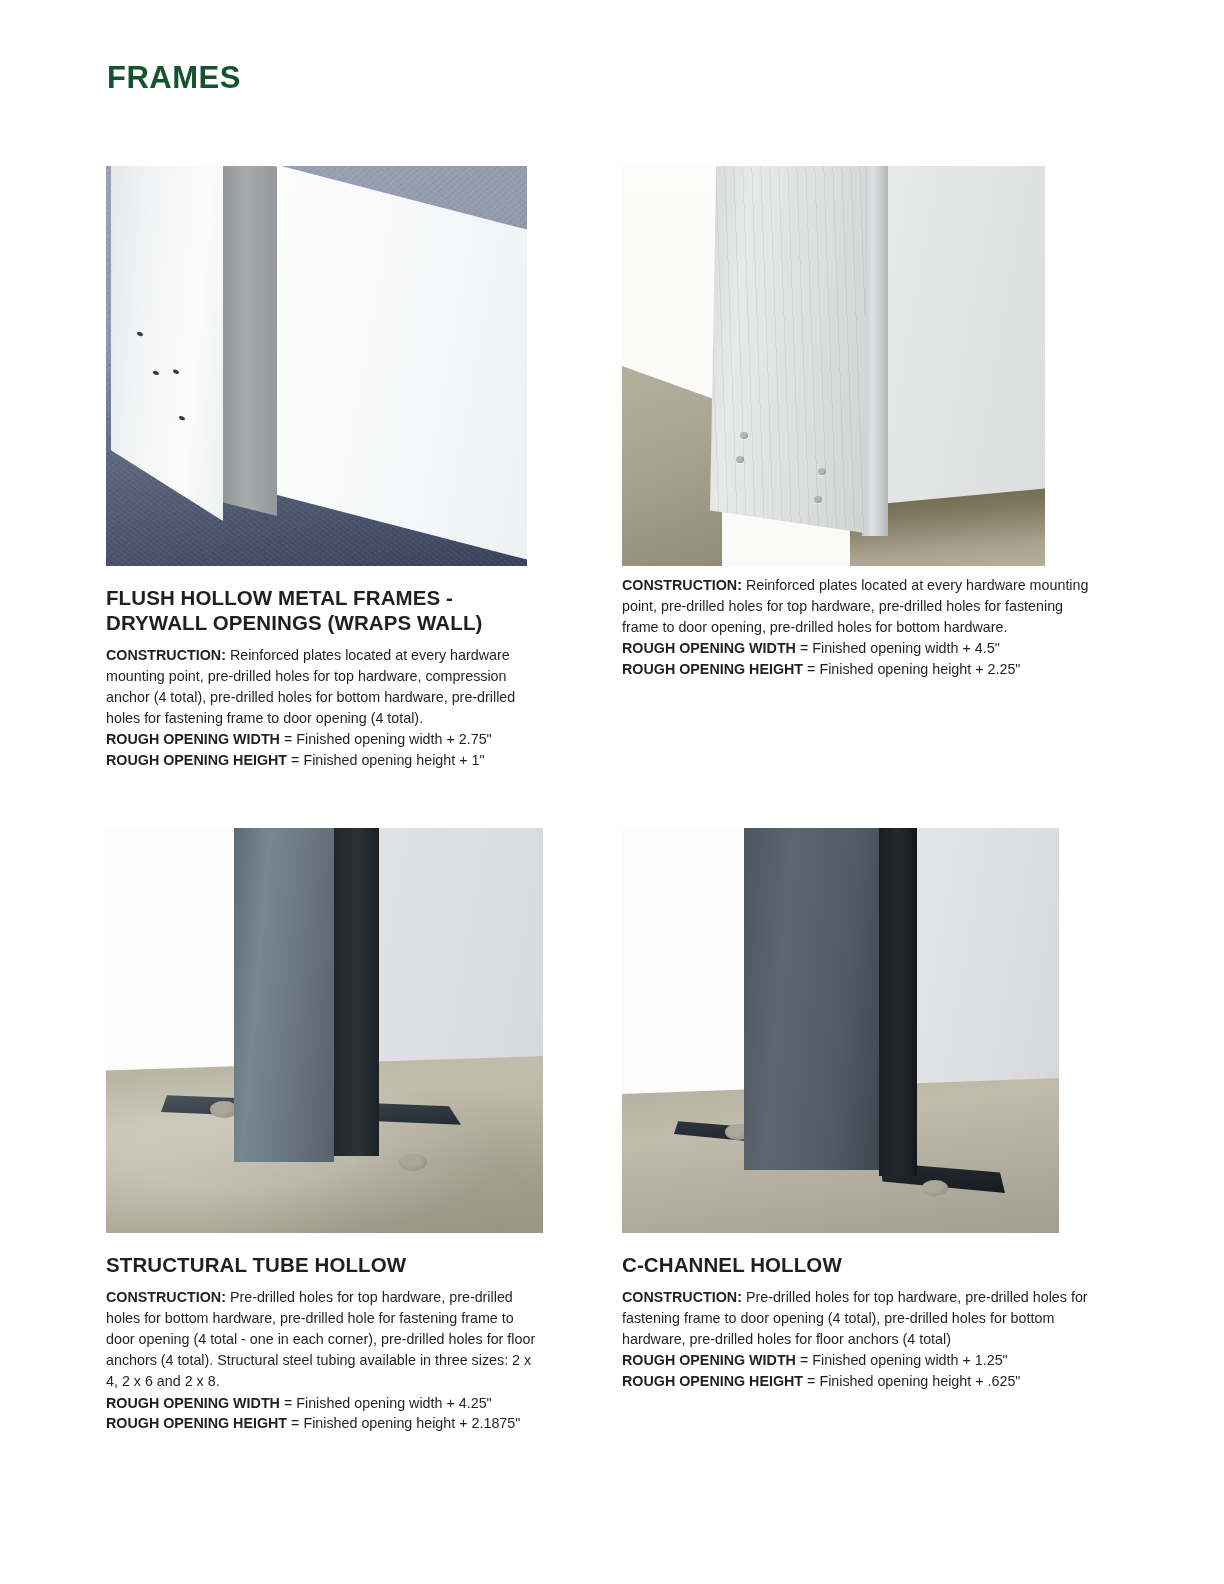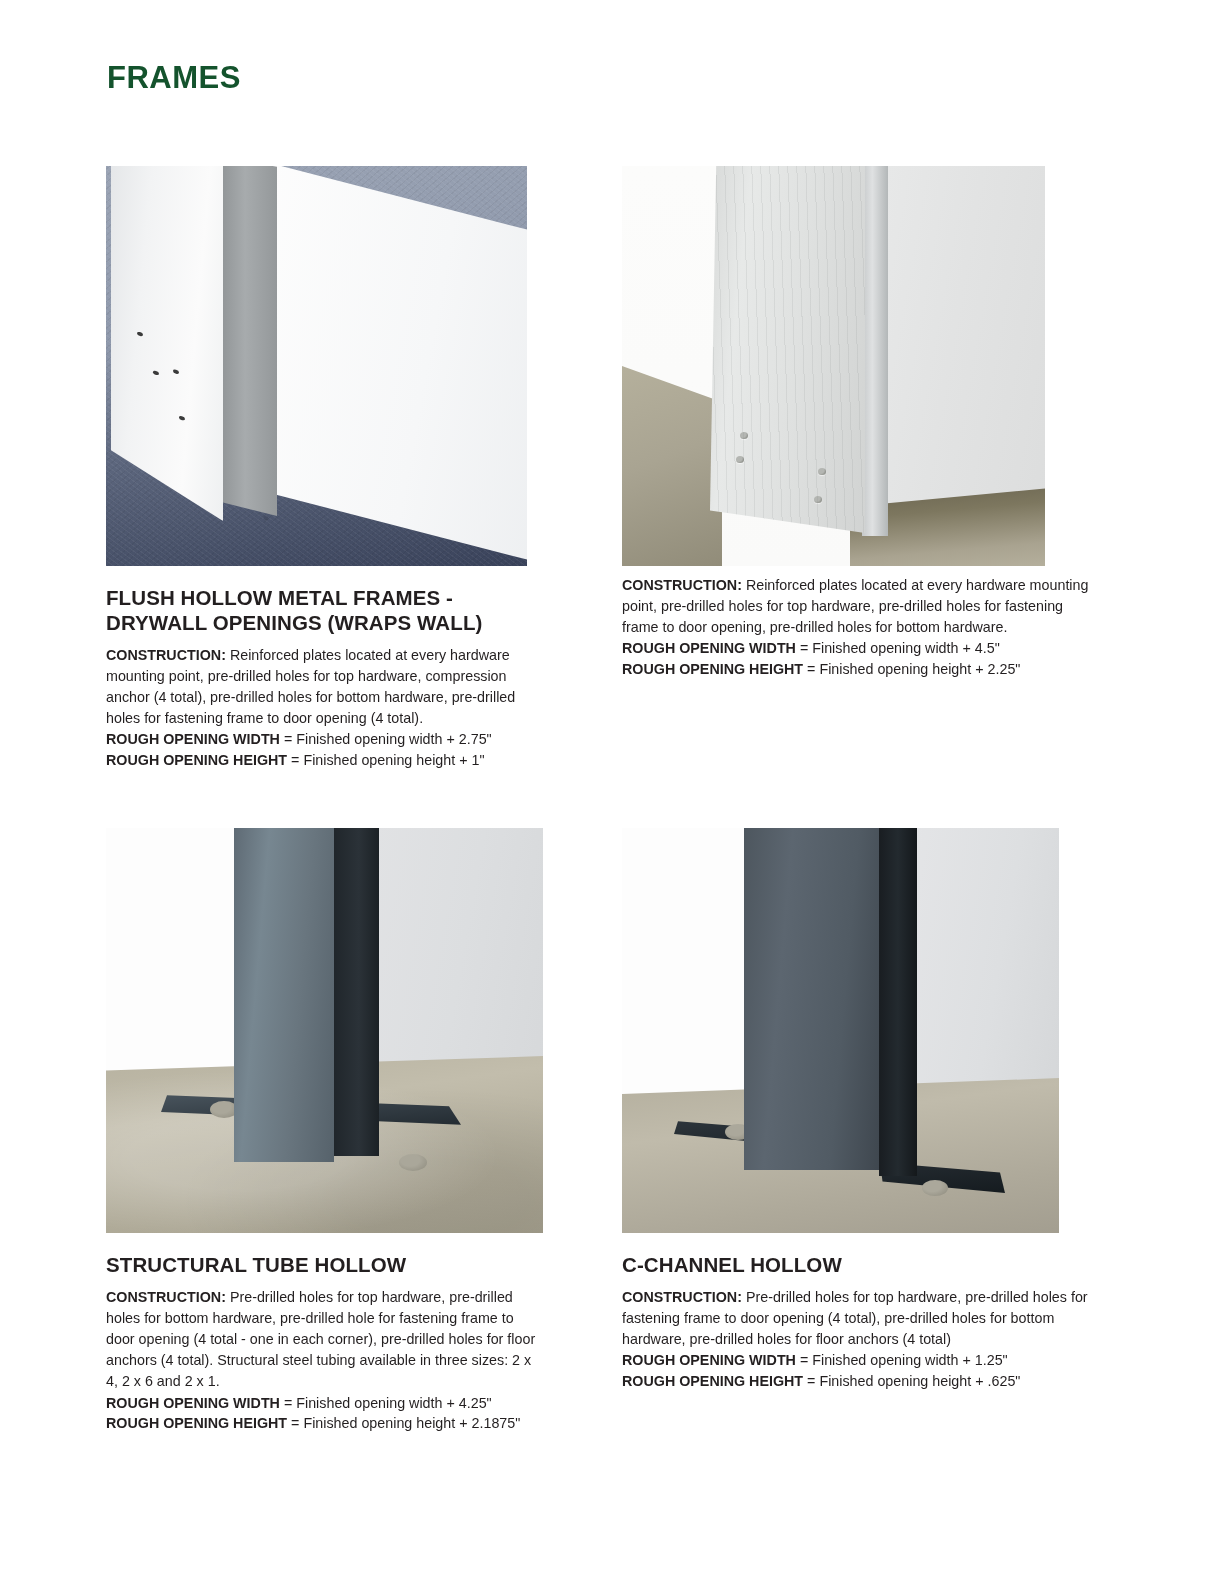--- a/index.html
+++ b/index.html
@@ -287,21 +287,21 @@
       <div class="p3-plate"></div>
       <div class="p3-plate-hole" style="left:104px;top:273px;"></div>
       <div class="p3-plate-hole" style="left:293px;top:326px;"></div>
       <div class="p3-tube-side"></div>
       <div class="p3-tube-face"></div>
     </div>
 
     <div class="card-title">STRUCTURAL TUBE HOLLOW</div>
 
     <div class="card-body">
-      <b>CONSTRUCTION:</b><span> Pre-drilled holes for top hardware, pre-drilled holes for bottom hardware, pre-drilled hole for fastening frame to door opening (4 total - one in each corner), pre-drilled holes for floor anchors (4 total). Structural steel tubing available in three sizes: 2 x 4, 2 x 6 and 2 x 1.</span>
+      <b>CONSTRUCTION:</b><span> Pre-drilled holes for top hardware, pre-drilled holes for bottom hardware, pre-drilled hole for fastening frame to door opening (4 total - one in each corner), pre-drilled holes for floor anchors (4 total). Structural steel tubing available in three sizes: 2 x 4, 2 x 6 and 2 x 8.</span>
     </div>
 
     <div class="spec-line">
       <b>ROUGH OPENING WIDTH</b><span> = Finished opening width + 4.25"</span>
     </div>
     <div class="spec-line">
       <b>ROUGH OPENING HEIGHT</b><span> = Finished opening height + 2.1875"</span>
     </div>
   </div>
 

